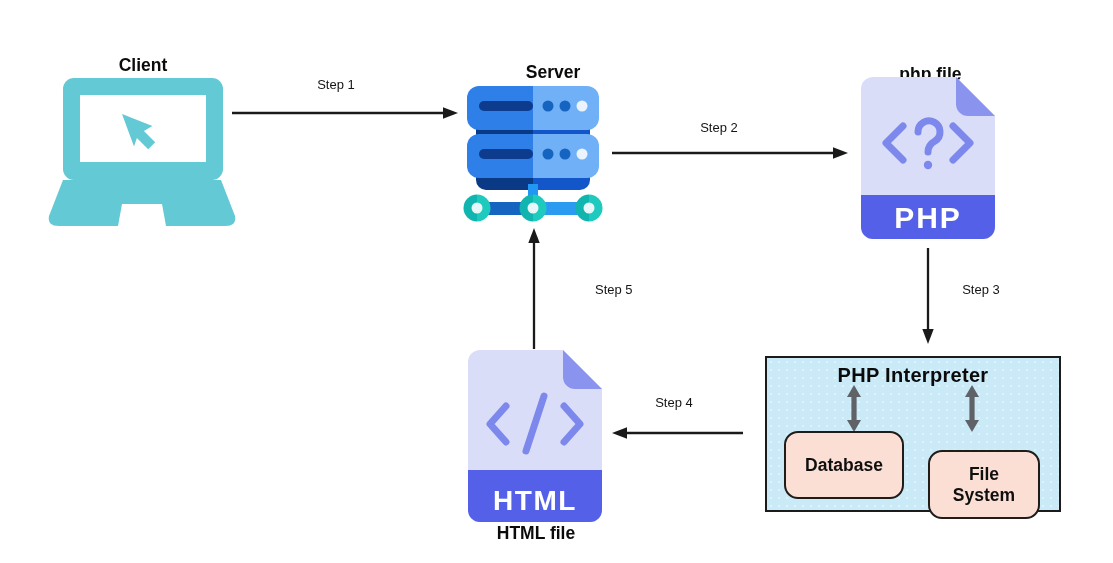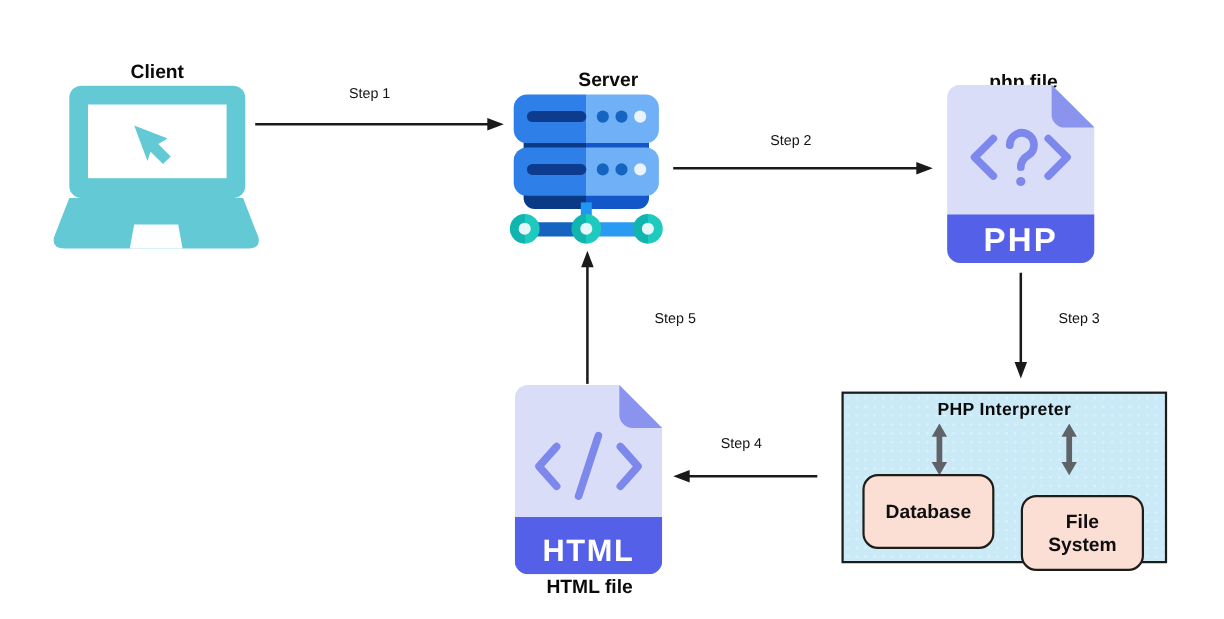--- a/index.html
+++ b/index.html
@@ -17,21 +17,21 @@
   
   .interpreter{
     left:765px;top:356px;width:296px;height:156px;box-sizing:border-box;
     background-color:#cbeaf7;
     background-image:radial-gradient(#def2fa 1.2px, transparent 1.2px);
     background-size:8px 8px;
     border:2px solid #1b1b1b;
   }
   .interpreter-title{
     position:absolute;left:0;top:6px;width:100%;text-align:center;
-    font-weight:bold;font-size:16px;letter-spacing:.3px;color:#0b0b0b;
+    font-weight:bold;font-size:20px;letter-spacing:.3px;color:#0b0b0b;
   }
   .sub-box{
     position:absolute;box-sizing:border-box;border:2px solid #1f1c1a;border-radius:14px;
     background:#fbdfd5;display:flex;align-items:center;justify-content:center;
     font-weight:bold;font-size:17.5px;color:#0f0f0f;text-align:center;line-height:1.15;
     padding:20px;
   }
   .sub-box.db{left:17px;top:73px;width:120px;height:68px;}
   .sub-box.fs{left:161px;top:72px;width:112px;height:69px;margin-top:20px;}
   .dbl-arrow{position:absolute;top:27px;width:16px;height:47px;}

